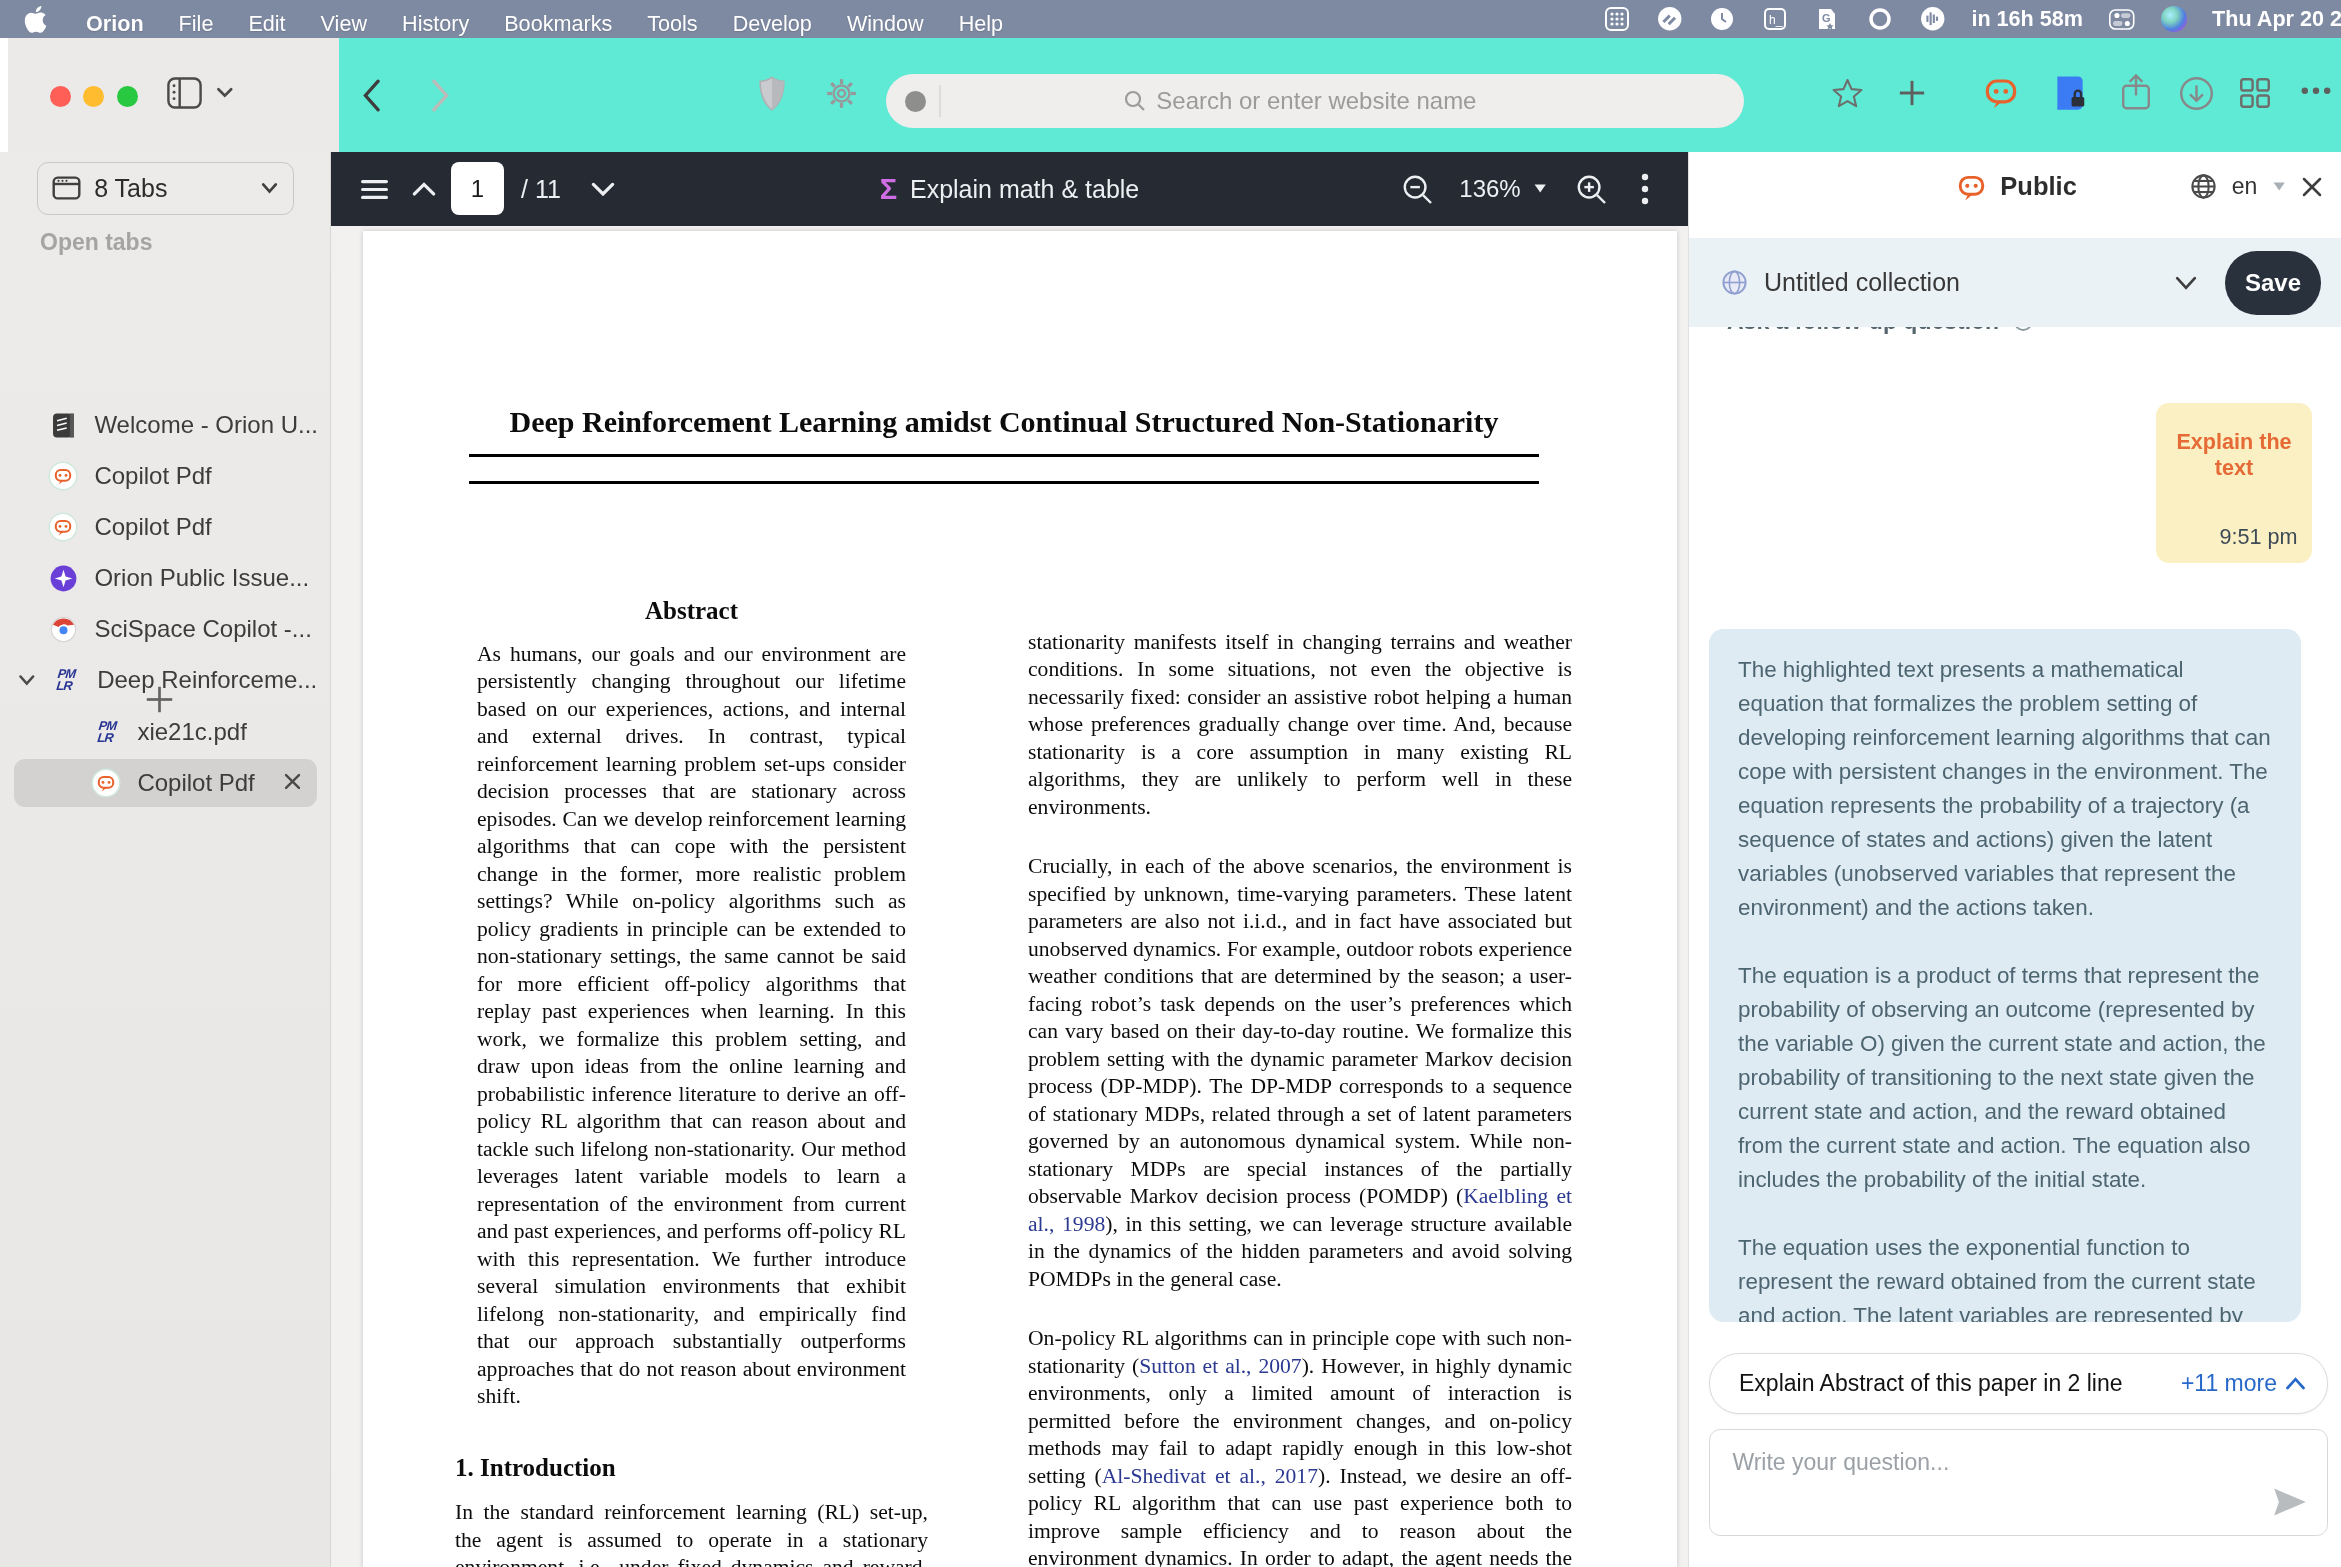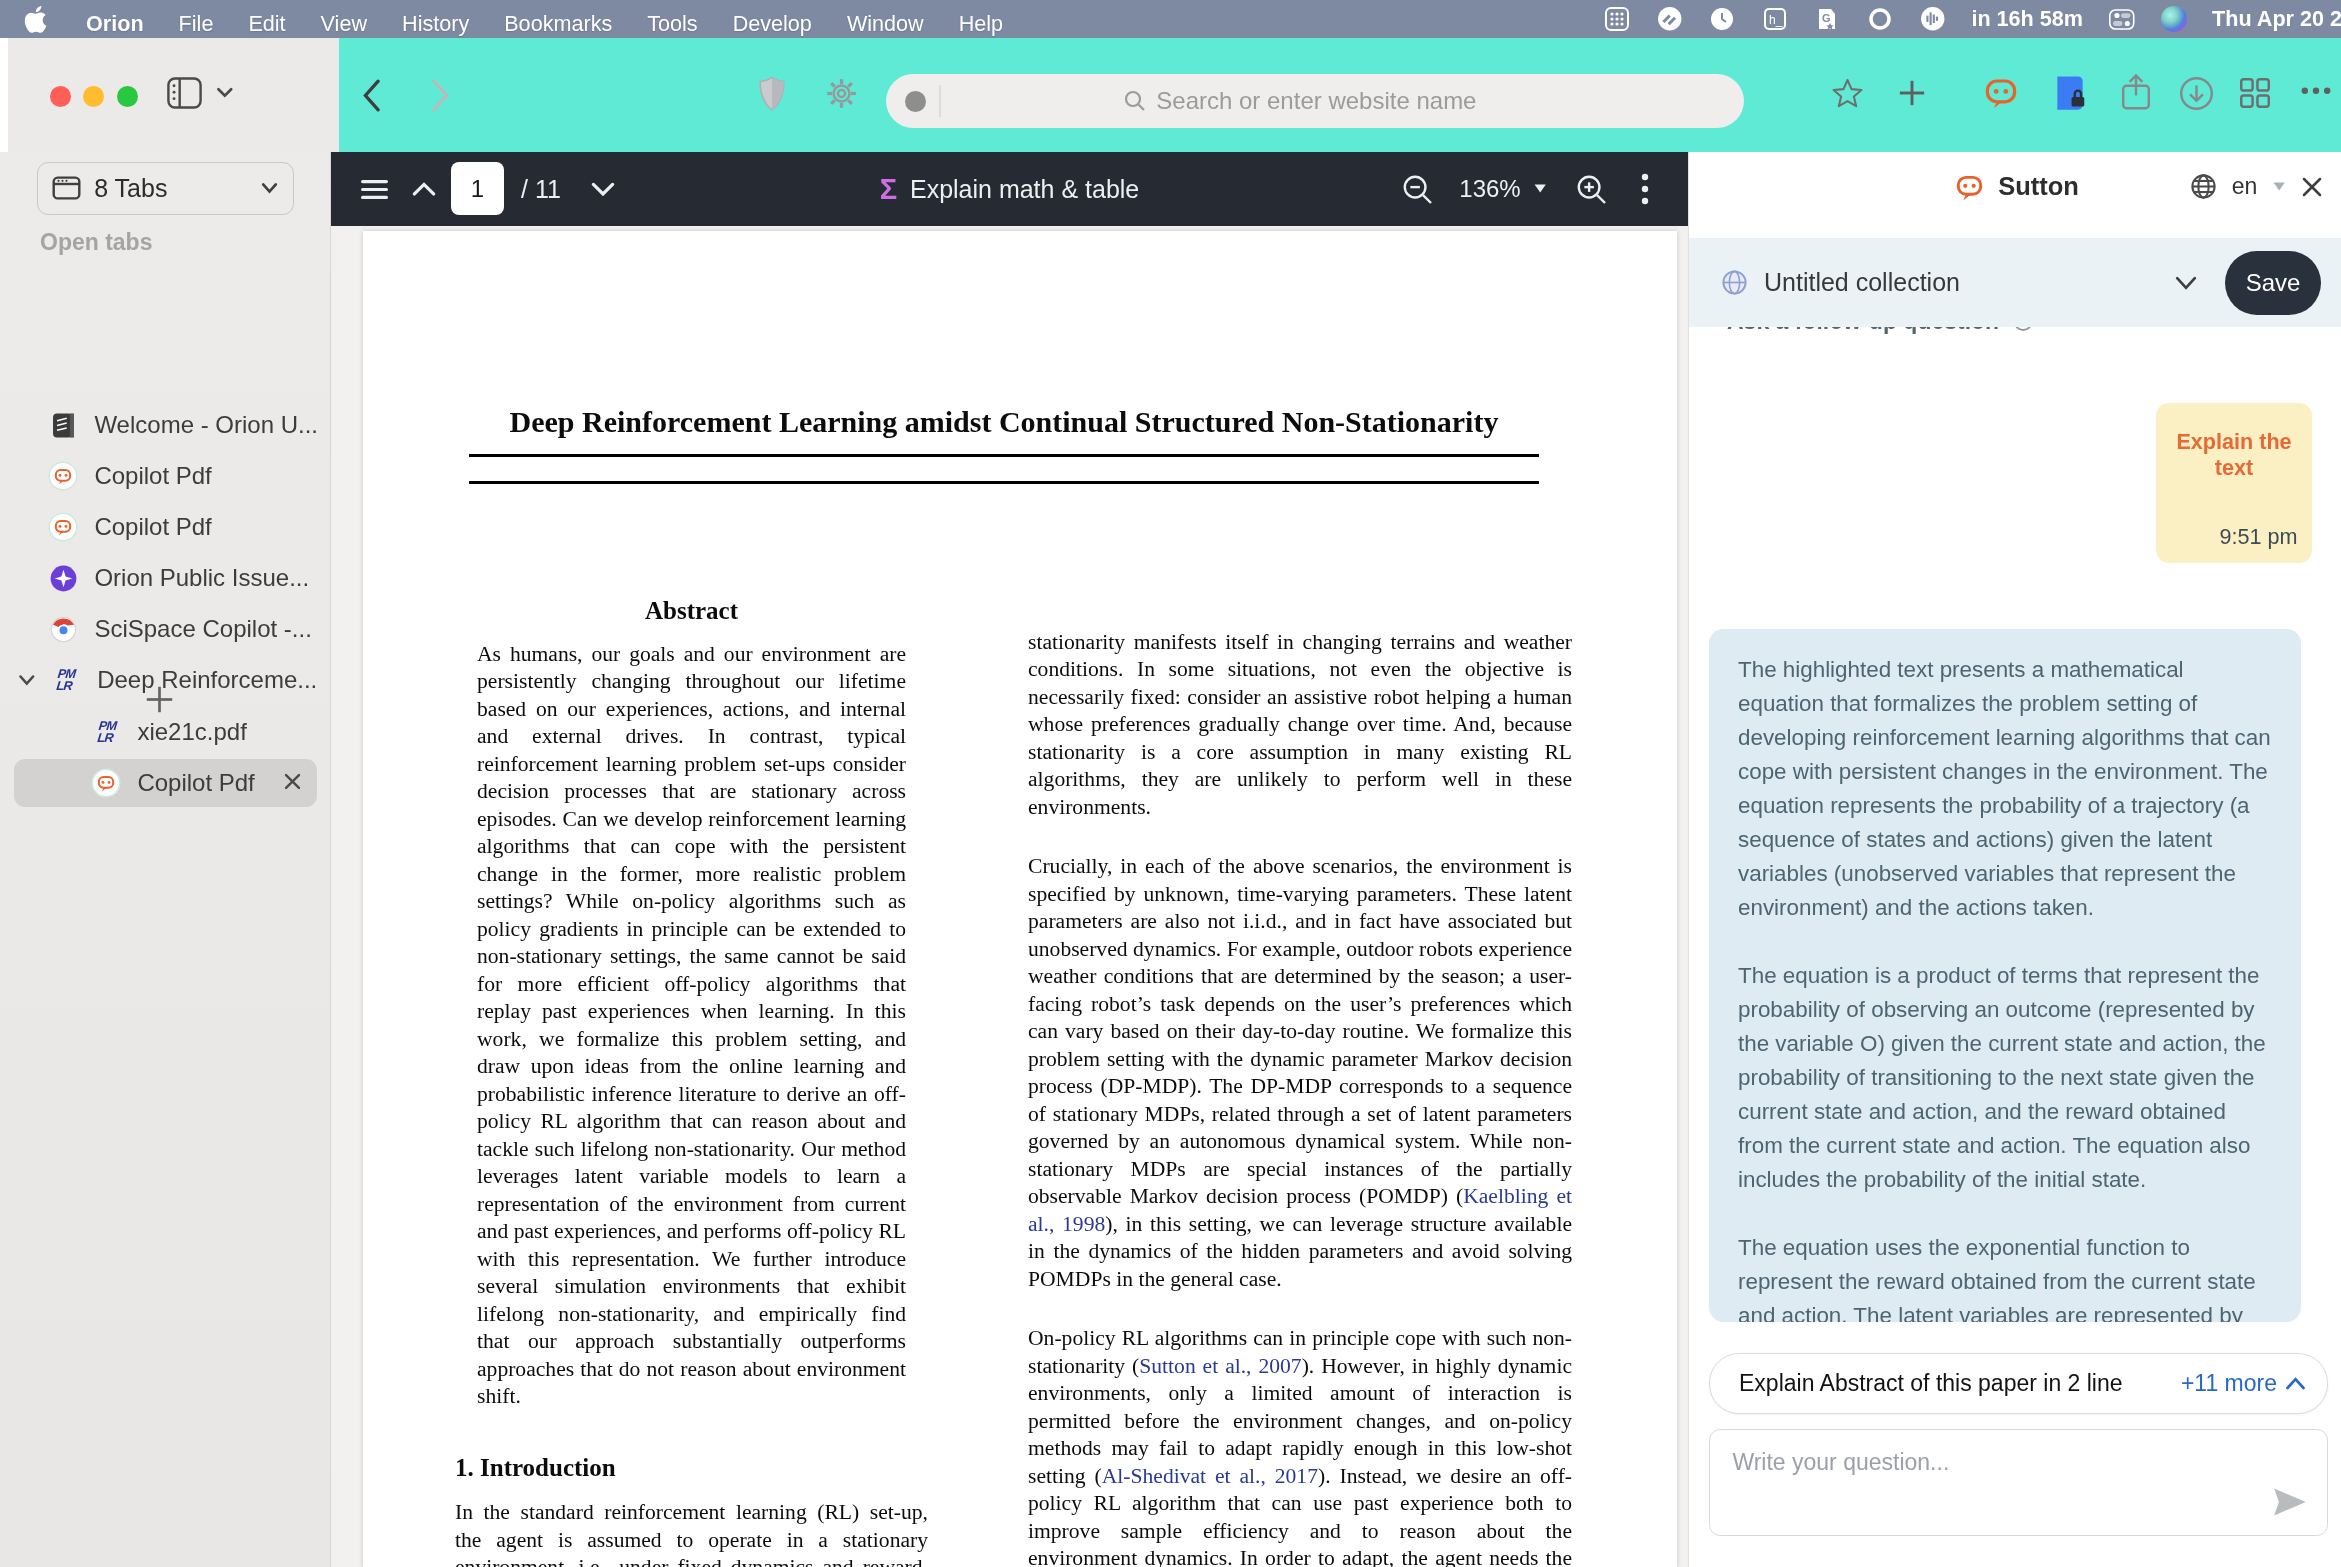--- a/index.html
+++ b/index.html
@@ -83,21 +83,21 @@
   
   .panel { position:absolute; left:1688px; top:152px; width:654px; height:1416px; background:#fff; border-left:0.8px solid #E0E0E0; }
   .panel-header { position:absolute; left:0; top:0; width:100%; height:69px; }
   .ph-center { position:absolute; left:0; top:0; width:100%; height:69px; display:flex; align-items:center; justify-content:center; gap:11.2px; }
   .ph-title { font-size:25.5px; font-weight:700; color:#2D2D2D; }
   .ph-right { position:absolute; right:17.6px; top:0; height:69px; display:flex; align-items:center; gap:14.4px; }
   .ph-lang { font-size:23px; color:#333; }
   .collection-bar { position:absolute; left:0; top:86px; width:100%; height:89px; background:#EBF2F5;
     display:flex; align-items:center; padding:0 21px 0 32px; gap:16px; z-index:2; }
   .cb-lbl { font-size:25px; color:#383838; flex:1; }
-  .save-btn { width:96px; height:64px; border-radius:32px; background:#28313C; color:#fff; font-size:24px; font-weight:400;
+  .save-btn { width:96px; height:64px; border-radius:32px; background:#28313C; color:#fff; font-size:24px; font-weight:700;
     display:flex; align-items:center; justify-content:center; margin-left:11.2px; }
   .followup-clip { position:absolute; left:38px; top:156px; z-index:1; font-size:23px; font-weight:600; color:#56666E;
     display:flex; align-items:center; gap:12.8px; }
   .user-bubble { position:absolute; left:467px; top:251px; width:156px; height:160px; background:#FAF0C3; border-radius:12.8px; }
   .ub-title { margin-top:25.5px; text-align:center; font-size:21.6px; font-weight:700; color:#E66A35; }
   .ub-time { position:absolute; right:14.4px; bottom:12.8px; font-size:21.6px; color:#3E4B57; }
   .resp-bubble { position:absolute; left:20px; top:477px; width:592px; height:693px; background:#DEEBF2; border-radius:14.4px;
     padding:24px 29px; overflow:hidden; }
   .resp-bubble p { font-size:22.4px; line-height:34px; color:#4D6471; margin-bottom:34px; }
   .chip { position:absolute; left:20px; top:1201px; width:619px; height:61px; border:1.6px solid #DBDBDB; border-radius:30px;
@@ -540,21 +540,21 @@
 
   <div class="panel">
     <div class="panel-header">
       <div class="ph-center">
         <svg width="35" height="35" viewBox="0 0 50 50">
             <rect x="9" y="12" width="32" height="24" rx="11" fill="none" stroke="#E8622C" stroke-width="4.2"></rect>
             <circle cx="19" cy="24" r="3" fill="#E8622C"></circle>
             <circle cx="31" cy="24" r="3" fill="#E8622C"></circle>
             <path d="M20 36l-4 9 11-9z" fill="#E8622C"></path>
           </svg>
-        <span class="ph-title">Sutton</span>
+        <span class="ph-title">Public</span>
       </div>
       <div class="ph-right">
         <svg width="27" height="27" viewBox="0 0 34 34">
             <circle cx="17" cy="17" r="14" fill="none" stroke="#4A4A4A" stroke-width="2.6"></circle>
             <ellipse cx="17" cy="17" rx="6.5" ry="14" fill="none" stroke="#4A4A4A" stroke-width="2.6"></ellipse>
             <line x1="3" y1="17" x2="31" y2="17" stroke="#4A4A4A" stroke-width="2.6"></line>
             <line x1="5" y1="10" x2="29" y2="10" stroke="#4A4A4A" stroke-width="2.6"></line>
             <line x1="5" y1="24" x2="29" y2="24" stroke="#4A4A4A" stroke-width="2.6"></line>
           </svg>
         <span class="ph-lang">en</span>

